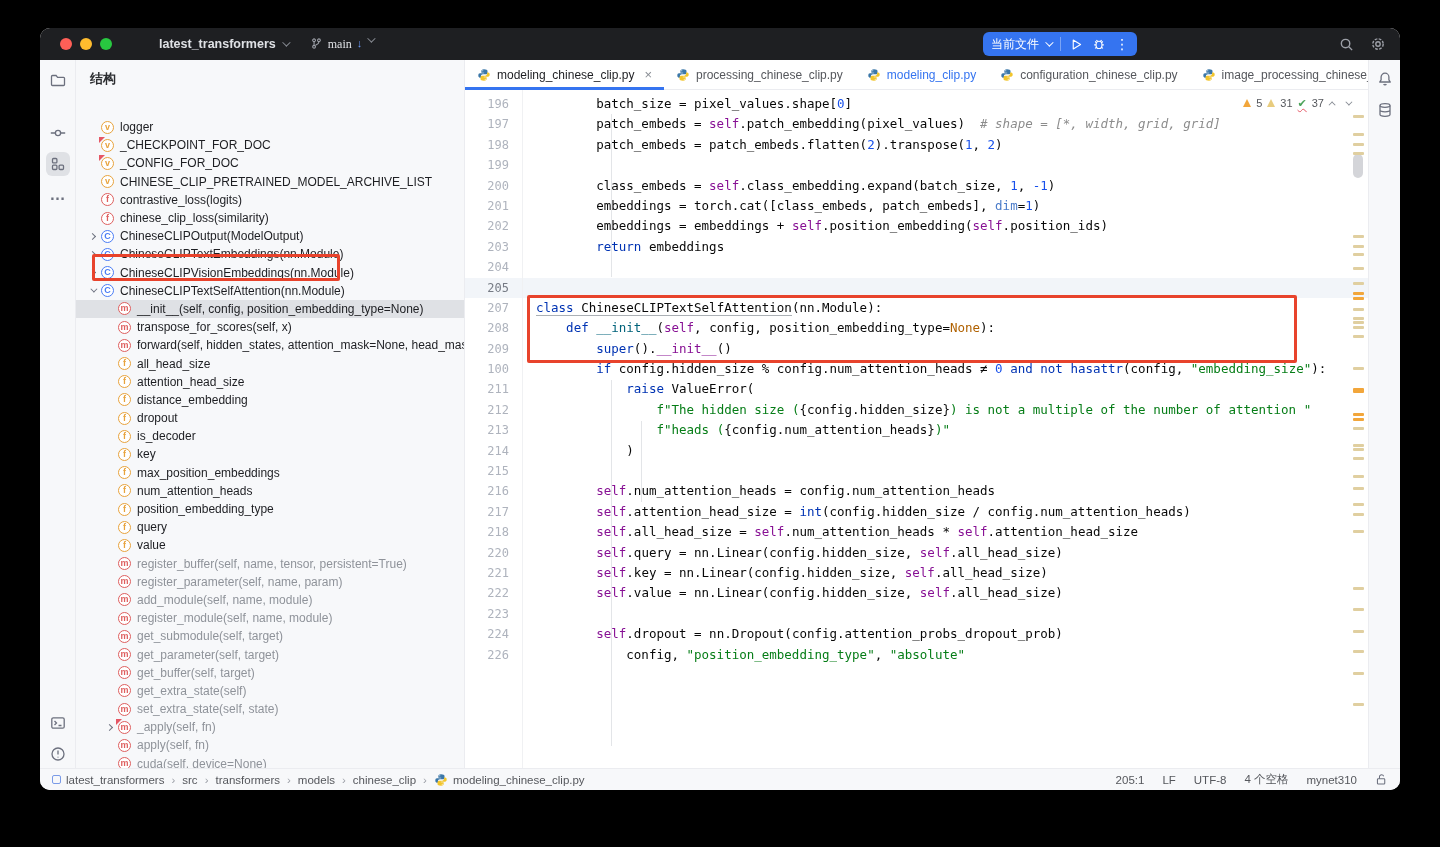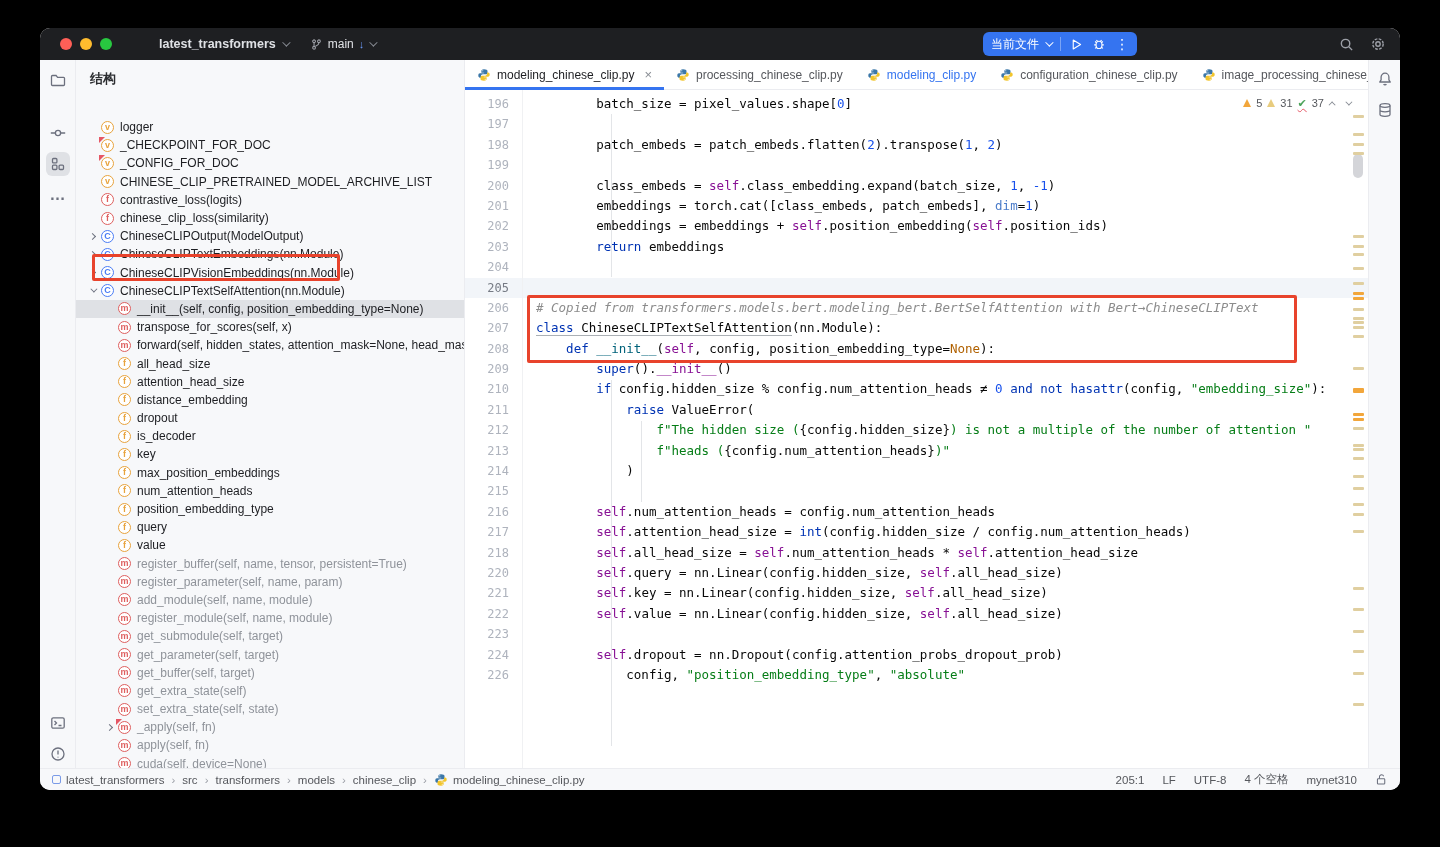--- a/index.html
+++ b/index.html
@@ -8,21 +8,21 @@
   .window { position:absolute; left:40px; top:28px; width:1360px; height:762px;
     border-radius:10px; overflow:hidden; background:#fff; }
 
   
   .titlebar { position:absolute; left:0; top:0; width:100%; height:32px;
     background:#1E1F22; display:flex; align-items:center; }
   .traffic { display:flex; gap:8px; margin-left:20px; }
   .tl { width:12px; height:12px; border-radius:50%; }
   .tl.r{background:#FF5F57}.tl.y{background:#FEBC2E}.tl.g{background:#28C840}
   .proj { margin-left:47px; color:#DFE1E5; font-size:12.5px; font-weight:700; display:flex; align-items:center; gap:6px;}
-  .branch { margin-left:22px; color:#DFE1E5; font-size:12px; display:flex; align-items:center; gap:5px;}
+  .branch { margin-left:22px; color:#DFE1E5; font-size:12px; display:flex; align-items:flex-start; gap:5px;font-family:Liberation Serif, serif;}
   .chv { display:inline-block; width:6px; height:6px; border-right:1.5px solid #878B93;
     border-bottom:1.5px solid #878B93; transform:rotate(45deg) translateY(-2px); }
   .chv.up{ transform:rotate(-135deg) translateY(-2px);}
   .chv.rt{ transform:rotate(-45deg);}
   .chv.white{border-color:#fff}
   .runbox { position:absolute; right:263px; top:4px; height:24px; background:#3574F0;
     border-radius:6px; display:flex; align-items:center; color:#fff; font-size:12px; padding:5px 8px; gap:9px;}
   .runbox .sep { width:1px; height:14px; background:rgba(255,255,255,.35); }
   .tb-ico { color:#9DA0A8; }
   .tb-right { position:absolute; right:14px; display:flex; gap:16px; align-items:center;}
@@ -447,20 +447,21 @@
         </div>
       </div>
     <div class="codearea">
       <div class="lines" id="lines">
           <div class="cl">
             <span class="ln">196</span>
             <span class="cd"><span class="pl">        batch_size = pixel_values.shape[</span><span class="nm">0</span><span class="pl">]</span></span>
           </div>
           <div class="cl">
             <span class="ln">197</span>
+            <span class="cd"><span class="pl">        patch_embeds = </span><span class="sf">self</span><span class="pl">.patch_embedding(pixel_values)  </span><span class="cm"># shape = [*, width, grid, grid]</span></span>
           </div>
           <div class="cl">
             <span class="ln">198</span>
             <span class="cd"><span class="pl">        patch_embeds = patch_embeds.flatten(</span><span class="nm">2</span><span class="pl">).transpose(</span><span class="nm">1</span><span class="pl">, </span><span class="nm">2</span><span class="pl">)</span></span>
           </div>
           <div class="cl">
             <span class="ln">199</span>
             <span class="cd">&nbsp;</span>
           </div>
           <div class="cl">
@@ -481,37 +482,33 @@
           </div>
           <div class="cl">
             <span class="ln">204</span>
             <span class="cd">&nbsp;</span>
           </div>
           <div class="cl cur">
             <span class="ln">205</span>
             <span class="cd">&nbsp;</span>
           </div>
           <div class="cl">
-            <span class="ln">206</span>
-            <span class="cd"><span class="cm"># Copied from transformers.models.bert.modeling_bert.BertSelfAttention with Bert→ChineseCLIPText</span></span>
-          </div>
-          <div class="cl">
             <span class="ln">207</span>
             <span class="cd"><span class="kw u">class</span><span class="pl u"> ChineseCLIPTextSelfAttention</span><span class="pl">(nn.Module):</span></span>
           </div>
           <div class="cl">
             <span class="ln">208</span>
             <span class="cd"><span class="pl">    </span><span class="kw">def </span><span class="fn">__init__</span><span class="pl">(</span><span class="sf">self</span><span class="pl">, config, position_embedding_type=</span><span class="no">None</span><span class="pl">):</span></span>
           </div>
           <div class="cl">
             <span class="ln">209</span>
             <span class="cd"><span class="pl">        </span><span class="bi">super</span><span class="pl">().</span><span class="mg">__init__</span><span class="pl">()</span></span>
           </div>
           <div class="cl">
-            <span class="ln">210</span>
+            <span class="ln">100</span>
             <span class="cd"><span class="pl">        </span><span class="kw">if</span><span class="pl"> config.hidden_size % config.num_attention_heads ≠ </span><span class="nm">0</span><span class="pl"> </span><span class="kw">and</span><span class="pl"> </span><span class="kw">not</span><span class="pl"> </span><span class="bi">hasattr</span><span class="pl">(config, </span><span class="st">"embedding_size"</span><span class="pl">):</span></span>
           </div>
           <div class="cl">
             <span class="ln">211</span>
             <span class="cd"><span class="pl">            </span><span class="kw">raise</span><span class="pl"> ValueError(</span></span>
           </div>
           <div class="cl">
             <span class="ln">212</span>
             <span class="cd"><span class="pl">                </span><span class="st">f"The hidden size (</span><span class="pl">{config.hidden_size}</span><span class="st">) is not a multiple of the number of attention "</span></span>
           </div>

